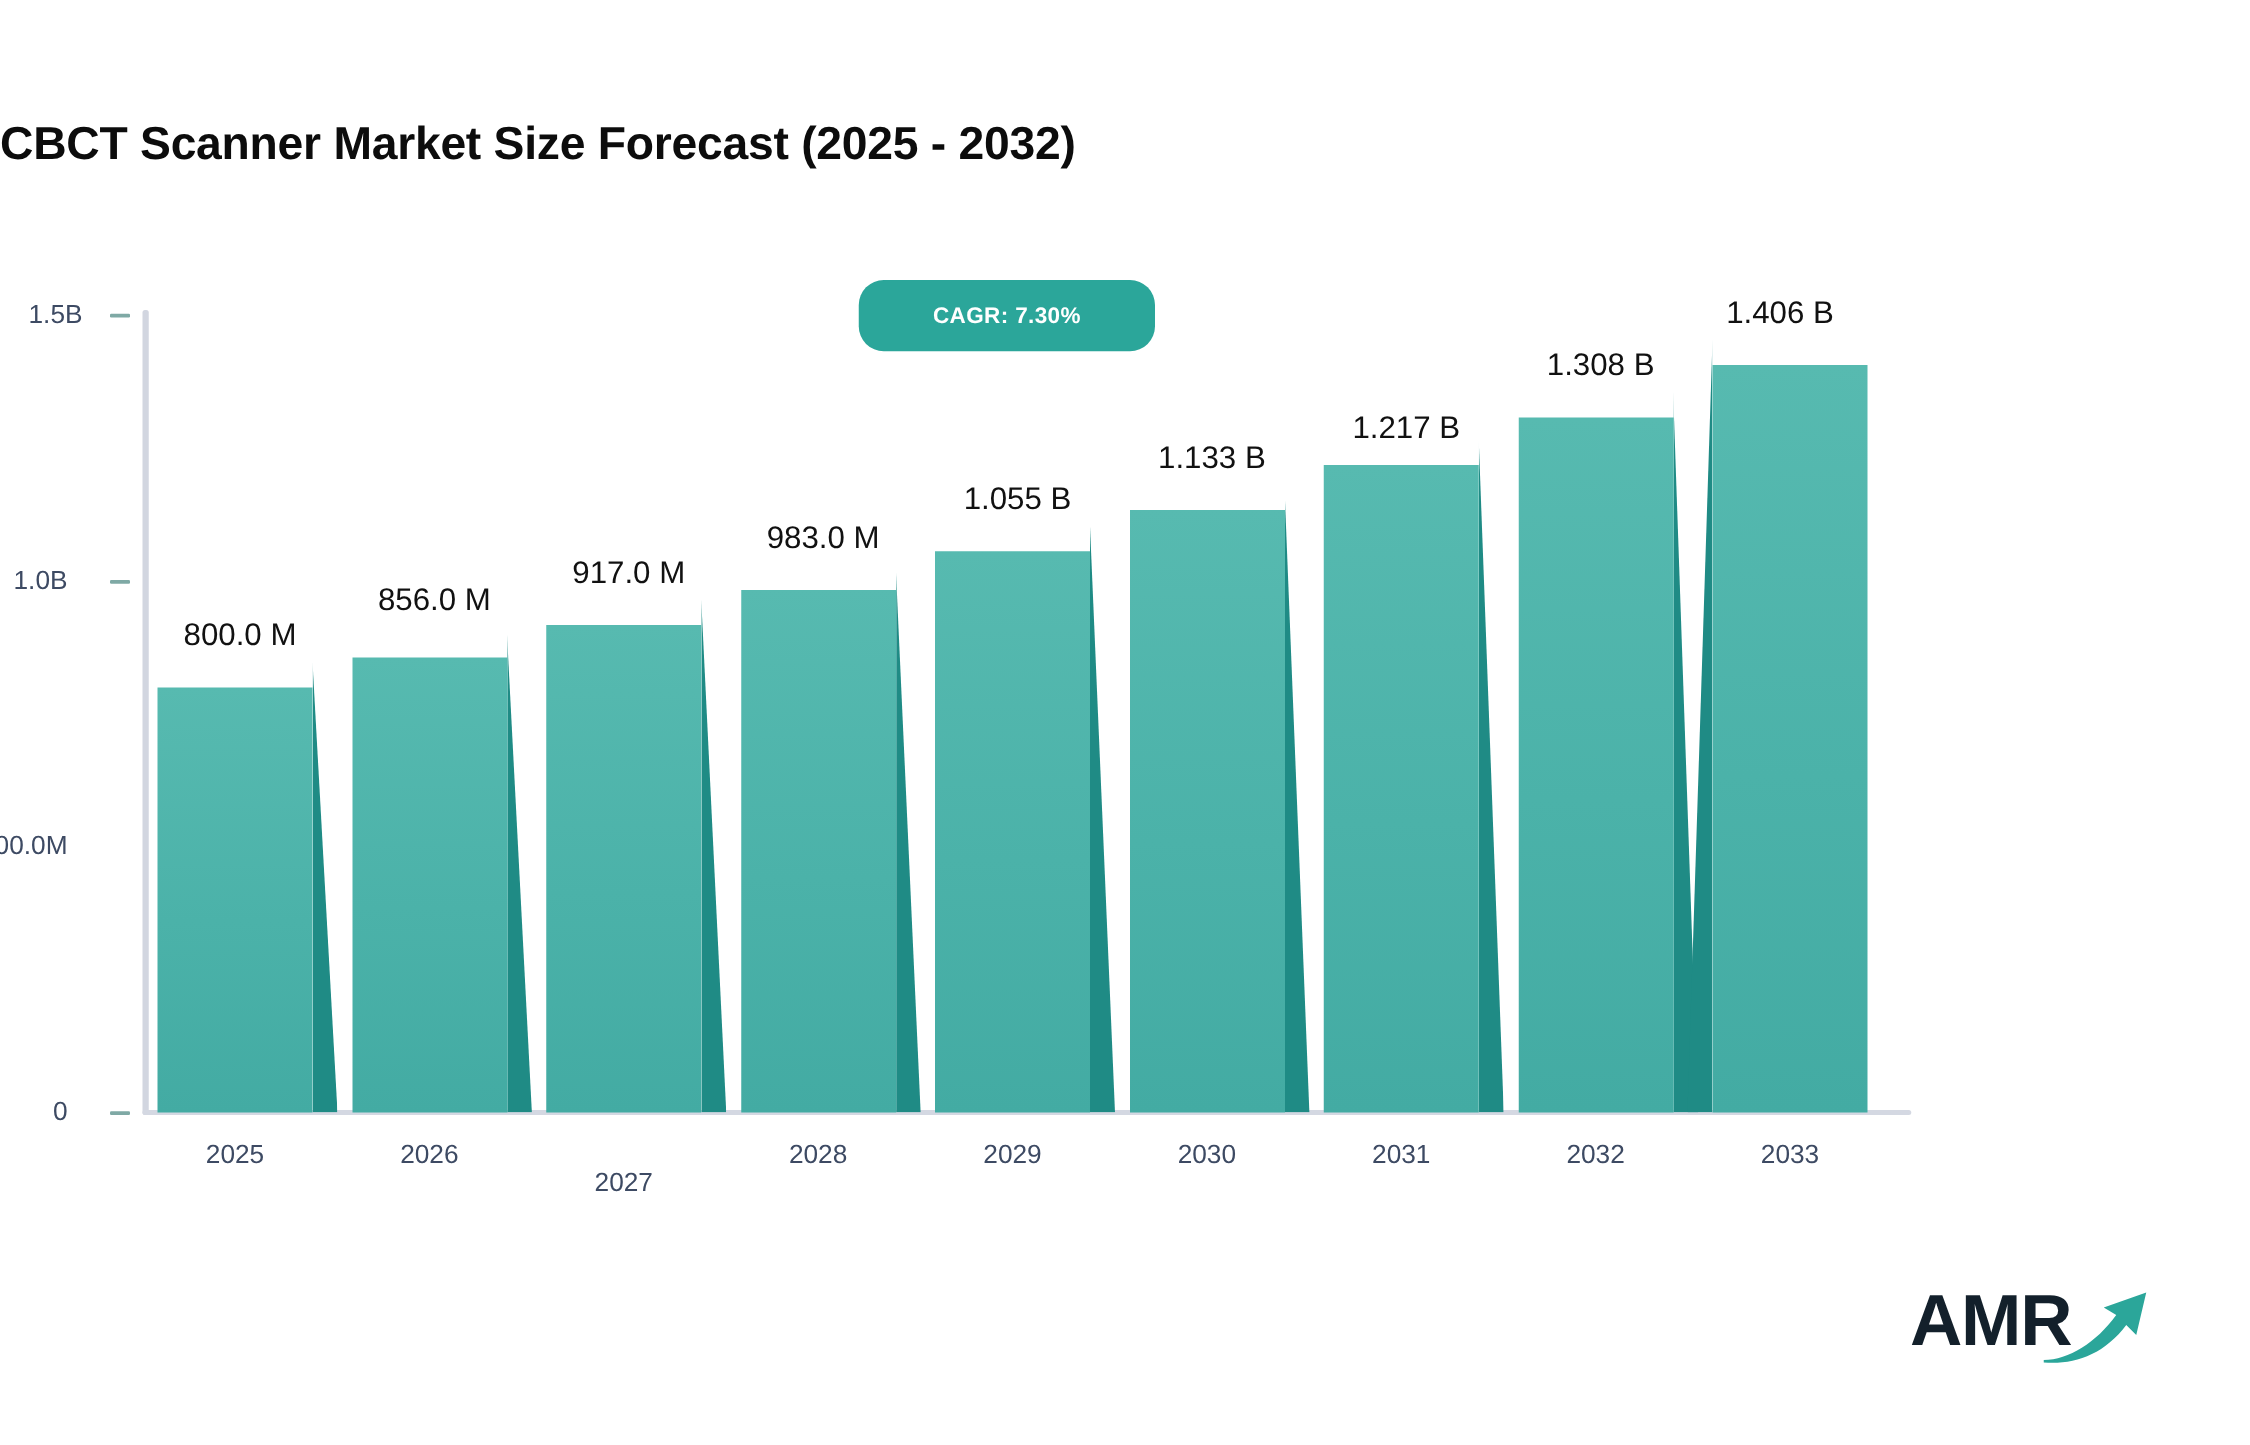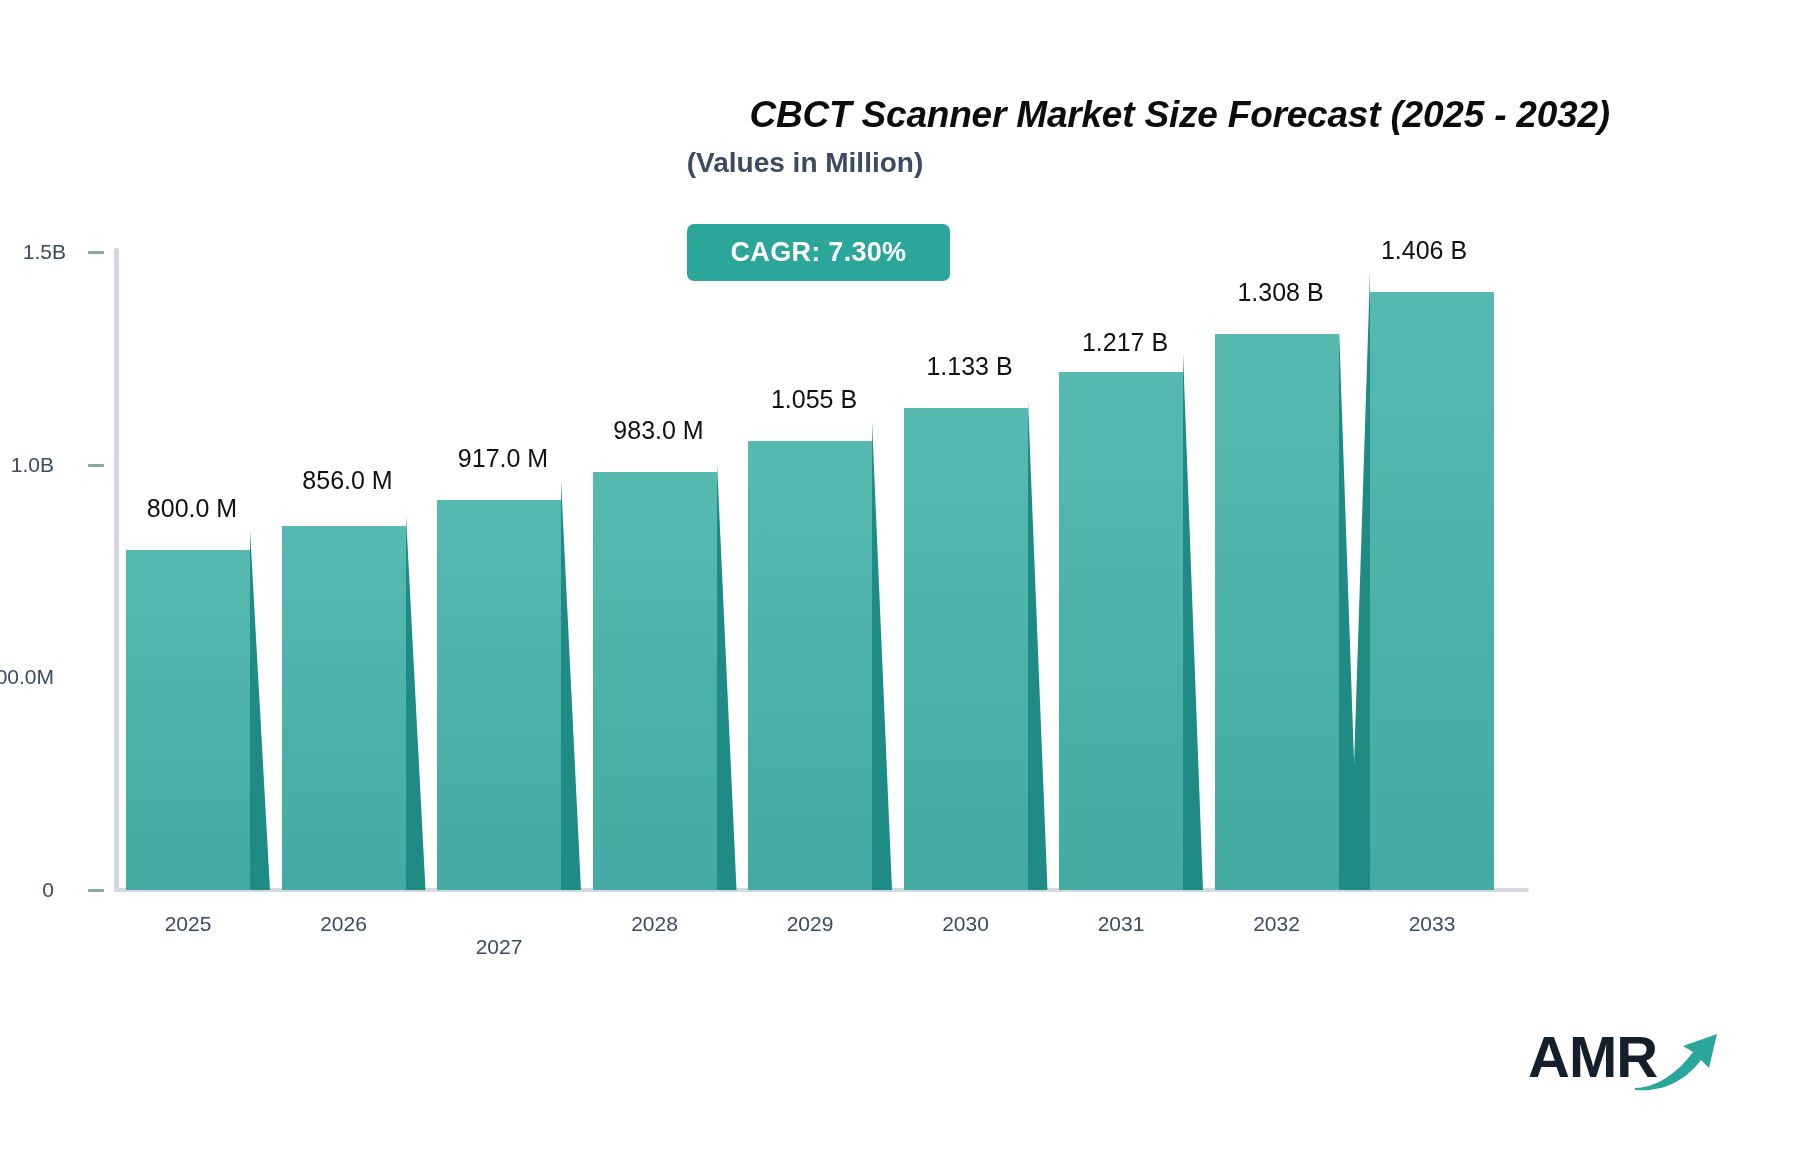--- a/index.html
+++ b/index.html
@@ -20,49 +20,48 @@
     height: 1156px;
     background: #ffffff;
     box-sizing: border-box;
   }
   
   .chart-title {
     position: absolute;
     top: 94px;
     left: 0;
     width: 1610px;
-    text-align: right;
+    text-align: left;
     font-size: 37px;
     font-weight: bold;
     color: #0c0c0c;
     letter-spacing: -0.2px;
     white-space: nowrap;
-    font-style: italic;
   }
   .chart-subtitle {
     position: absolute;
     top: 147px;
     left: 0;
     width: 1610px;
     text-align: center;
     font-size: 28px;
     font-weight: bold;
     color: #3d4a63;
     white-space: nowrap;
   }
   .cagr-badge {
     position: absolute;
     top: 224px;
     left: 687px;
-    width: 263px;
+    width: 237px;
     height: 57px;
-    border-radius: 7px;
+    border-radius: 20px;
     background: #2ba69a;
     color: #ffffff;
-    font-size: 27px;
+    font-size: 18px;
     font-weight: bold;
     display: flex;
     align-items: center;
     justify-content: center;
     letter-spacing: 0.3px;
   }
   
   #plot {
     position: absolute;
     left: 0;
@@ -165,21 +164,20 @@
     left: 105px;
     top: 8px;
   }
 </style>
 </head>
 <body>
 
 <div id="page">
 
   <div class="chart-title">CBCT Scanner Market Size Forecast (2025 - 2032)</div>
-  <div class="chart-subtitle">(Values in Million)</div>
   <div class="cagr-badge">CAGR: 7.30%</div>
 
   <div id="plot">
     <div class="axis-line-y"></div>
     <div class="axis-line-x"></div>
     <div id="yticks">
         <div class="ytick-wrap" style="top: 878px;">
           <div class="ytick-label" style="top: 0px; right: 46px;">0</div>
           <div class="ytick-dash"></div>
         </div>

